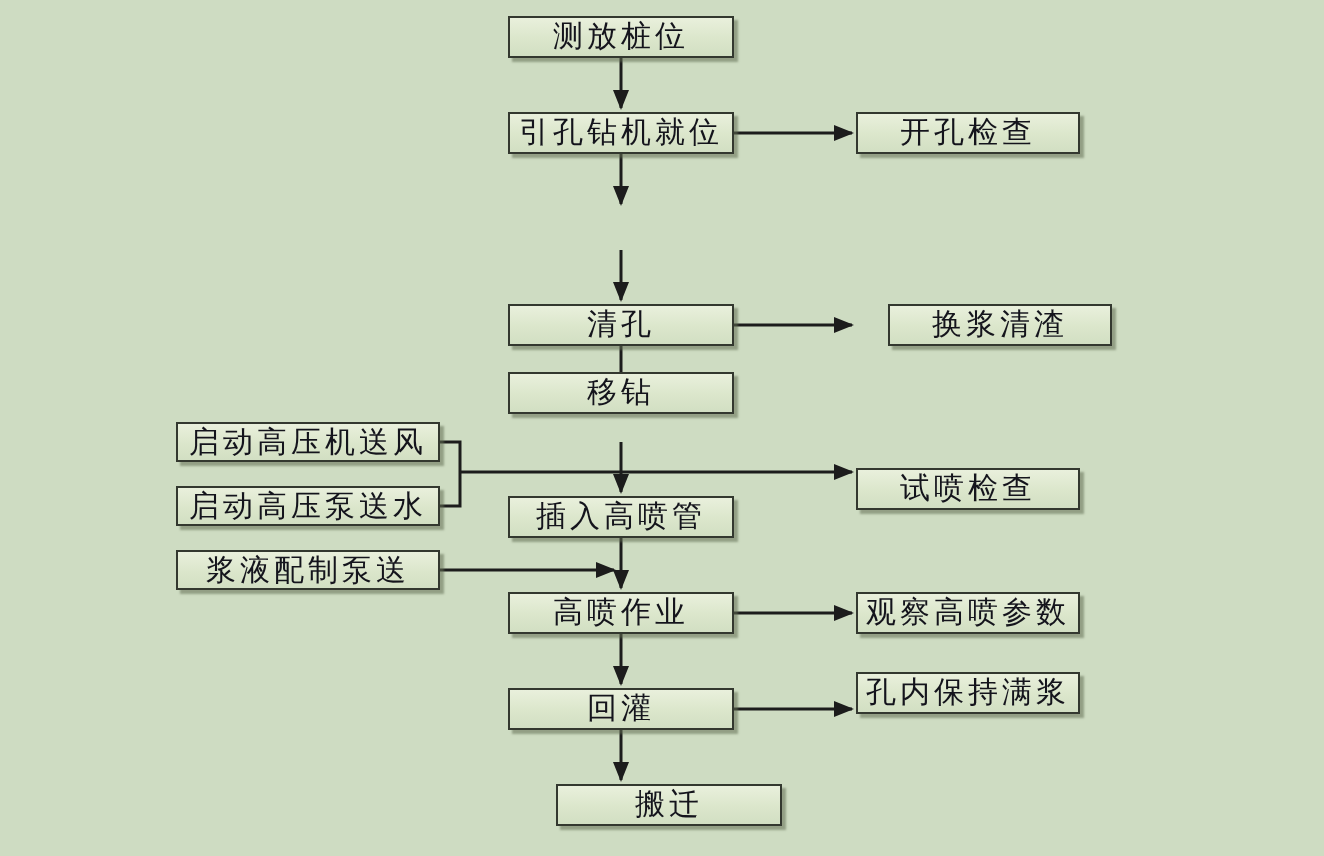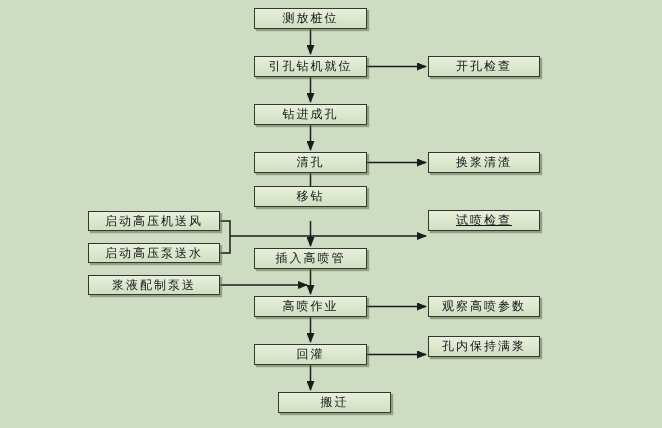--- a/index.html
+++ b/index.html
@@ -28,41 +28,41 @@
   }
   .node {
     position: absolute;
     box-sizing: border-box;
     border: 1px solid #33382f;
     background: linear-gradient(180deg, #e9f0dc 0%, #dbe6cb 55%, #d2dfc3 100%);
     box-shadow: 2px 2px 1px rgba(98,110,84,0.55);
     display: flex;
     align-items: center;
     justify-content: center;
-    font-size: 12px;
+    font-size: 15px;
     color: #14141c;
     letter-spacing: 2px;
     white-space: nowrap;
   }
   
   .main { left: 254px; width: 113px; height: 21px; }
   #m0 { top: 8px; }
   #m1 { top: 56px; }
   #m2 { top: 104px; }
   #m3 { top: 152px; text-align: center; }
   #m4 { top: 186px; }
   #m5 { top: 248px; }
   #m6 { top: 296px; }
   #m7 { top: 344px; }
   #m8 { top: 392px; margin-left: 24px; }
   
   .side { left: 428px; width: 112px; height: 21px; }
   #s0 { top: 56px; }
-  #s1 { top: 152px; }
-  #s2 { top: 210px; text-decoration: underline; }
+  #s1 { top: 152px; margin-left: 16px; }
+  #s2 { top: 234px; }
   #s3 { top: 296px; }
   #s4 { top: 336px; }
   
   .input { left: 88px; width: 132px; height: 20px; text-align: right; }
   #i0 { top: 211px; }
   #i1 { top: 243px; }
   #i2 { top: 275px; }
 </style>
 </head>
 <body>
@@ -99,21 +99,20 @@
       <line x1="230" y1="236" x2="426" y2="236" marker-end="url(#ah)"></line>
     </g>
 
     <g stroke="#1c1c1c" stroke-width="1.5" fill="none">
       <line x1="220" y1="285" x2="307" y2="285" marker-end="url(#ah)"></line>
     </g>
   </svg>
 
   <div class="node main" id="m0">测放桩位</div>
   <div class="node main" id="m1">引孔钻机就位</div>
-  <div class="node main" id="m2">钻进成孔</div>
   <div class="node main" id="m3">清孔</div>
   <div class="node main" id="m4">移钻</div>
   <div class="node main" id="m5">插入高喷管</div>
   <div class="node main" id="m6">高喷作业</div>
   <div class="node main" id="m7">回灌</div>
   <div class="node main" id="m8">搬迁</div>
 
   <div class="node side" id="s0">开孔检查</div>
   <div class="node side" id="s1">换浆清渣</div>
   <div class="node side" id="s2">试喷检查</div>

